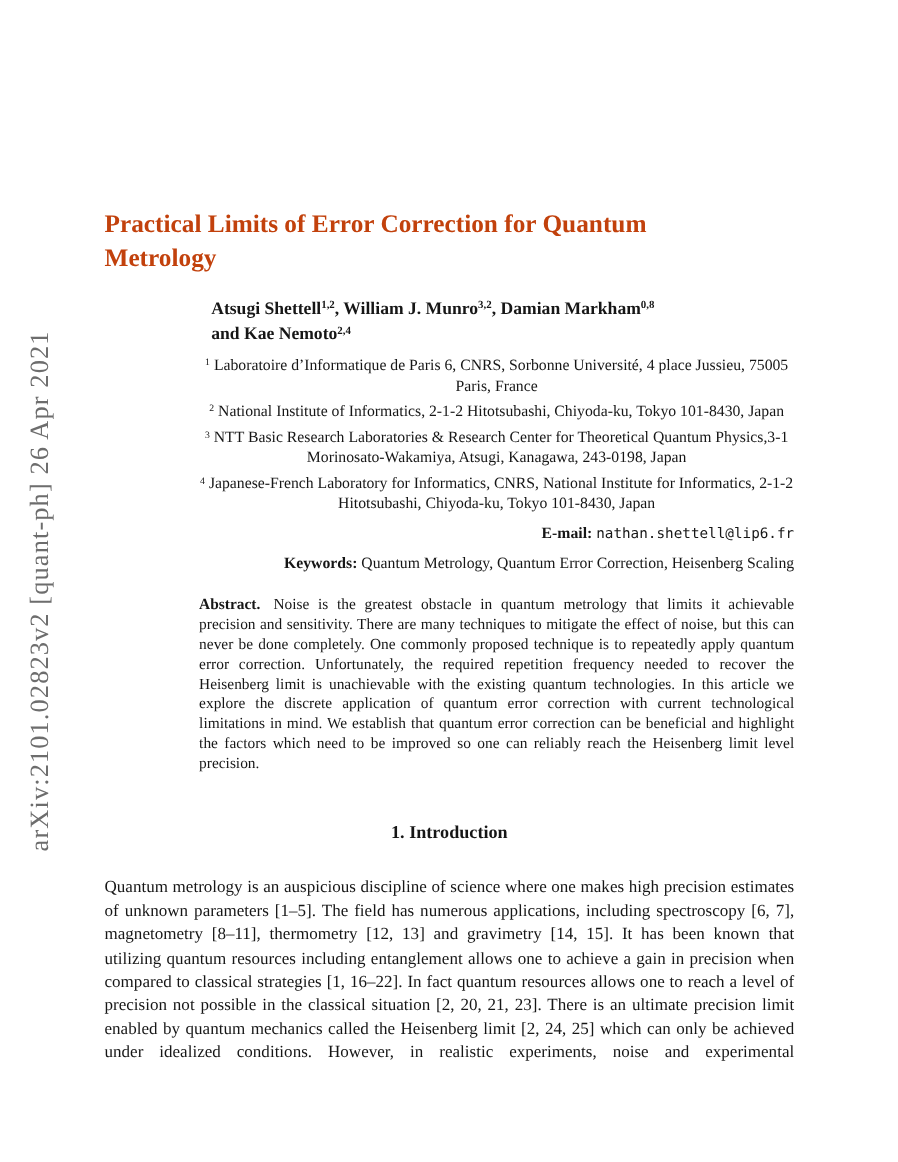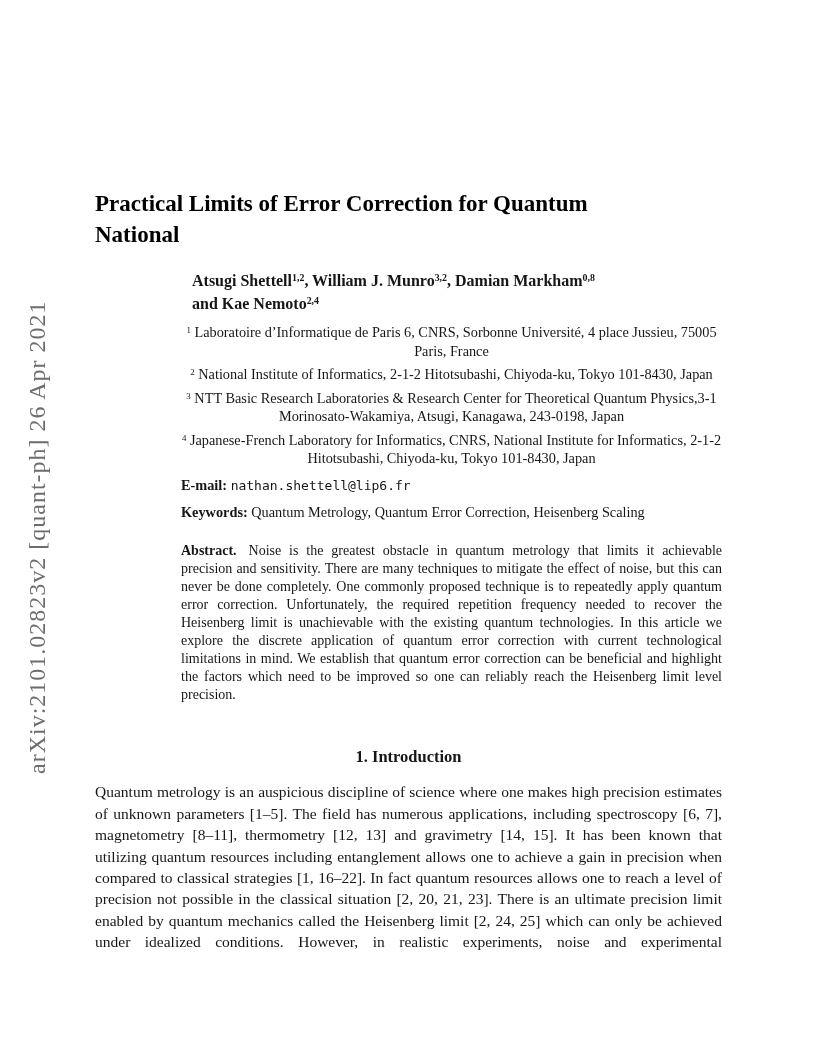--- a/index.html
+++ b/index.html
@@ -28,21 +28,21 @@
     position: absolute;
     left: 95px; top: 0;
     width: 627px;
   }
 
   .paper-title {
     margin: 188px 0 0 0;
     font-size: 23px;
     line-height: 31px;
     font-weight: 700;
-    color: #000000;
+    color: #c2410c;
   }
 
   .indent-block { margin-left: 86px; }
 
   .authors {
     margin-top: 19px;
     padding-left: 11px;
     font-weight: 700;
     font-size: 16px;
     line-height: 23px;
@@ -50,21 +50,21 @@
 
   sup {
     font-size: 0.62em;
     vertical-align: 0.48em;
     line-height: 0;
   }
 
   .affiliations { margin-top: 8px; font-size: 14.3px; line-height: 18.5px; }
   .affiliation { margin: 0 0 5px 0; text-align: center; }
 
-  .email-line, .keywords-line { margin-top: 8px; font-size: 14.3px; line-height: 19px; }
+  .email-line, .keywords-line { margin-top: 8px; font-size: 14.3px; line-height: 19px; text-align: right; }
   .lbl { font-weight: 700; }
   .mono {
     font-family: "DejaVu Sans Mono", "Liberation Mono", monospace;
     font-size: 13px;
   }
 
   .abstract {
     margin-top: 20px;
     font-size: 14px;
     line-height: 18.1px;
@@ -74,37 +74,37 @@
 
   .section-heading {
     margin: 42px 0 0 0;
     font-size: 16.5px;
     line-height: 22px;
     font-weight: 700;
     text-align: center;
   }
 
   .body-paragraph {
-    margin-top: 13px;
+    margin-top: 28px;
     font-size: 15.5px;
     line-height: 21.4px;
     text-align: justify;
     text-align-last: justify; 
   }
 </style>
 </head>
 <body>
 
 <div class="arxiv-watermark">arXiv:2101.02823v2 [quant-ph] 26 Apr 2021</div>
 
 <main>
 
   <h1 class="paper-title">
     <div>Practical Limits of Error Correction for Quantum</div>
-    <div>National</div>
+    <div>Metrology</div>
   </h1>
 
   <div class="indent-block">
 
     <div class="authors">
       <div><span>Atsugi Shettell</span><sup>1,2</sup><span>, William J. Munro</span><sup>3,2</sup><span>, Damian Markham</span><sup>0,8</sup></div>
       <div><span>and Kae Nemoto</span><sup>2,4</sup></div>
     </div>
 
     <div class="affiliations">

